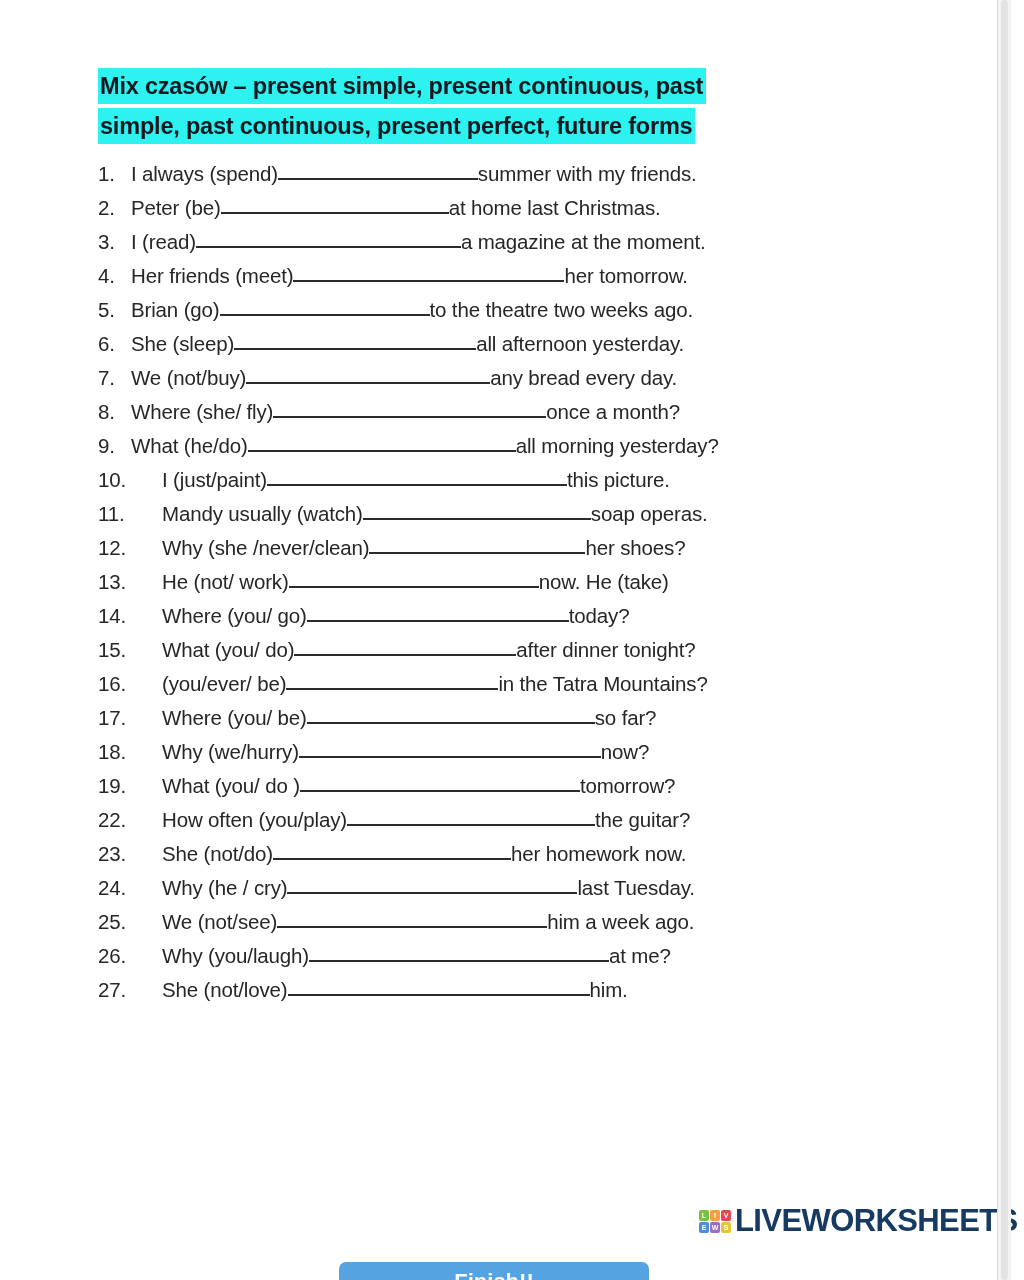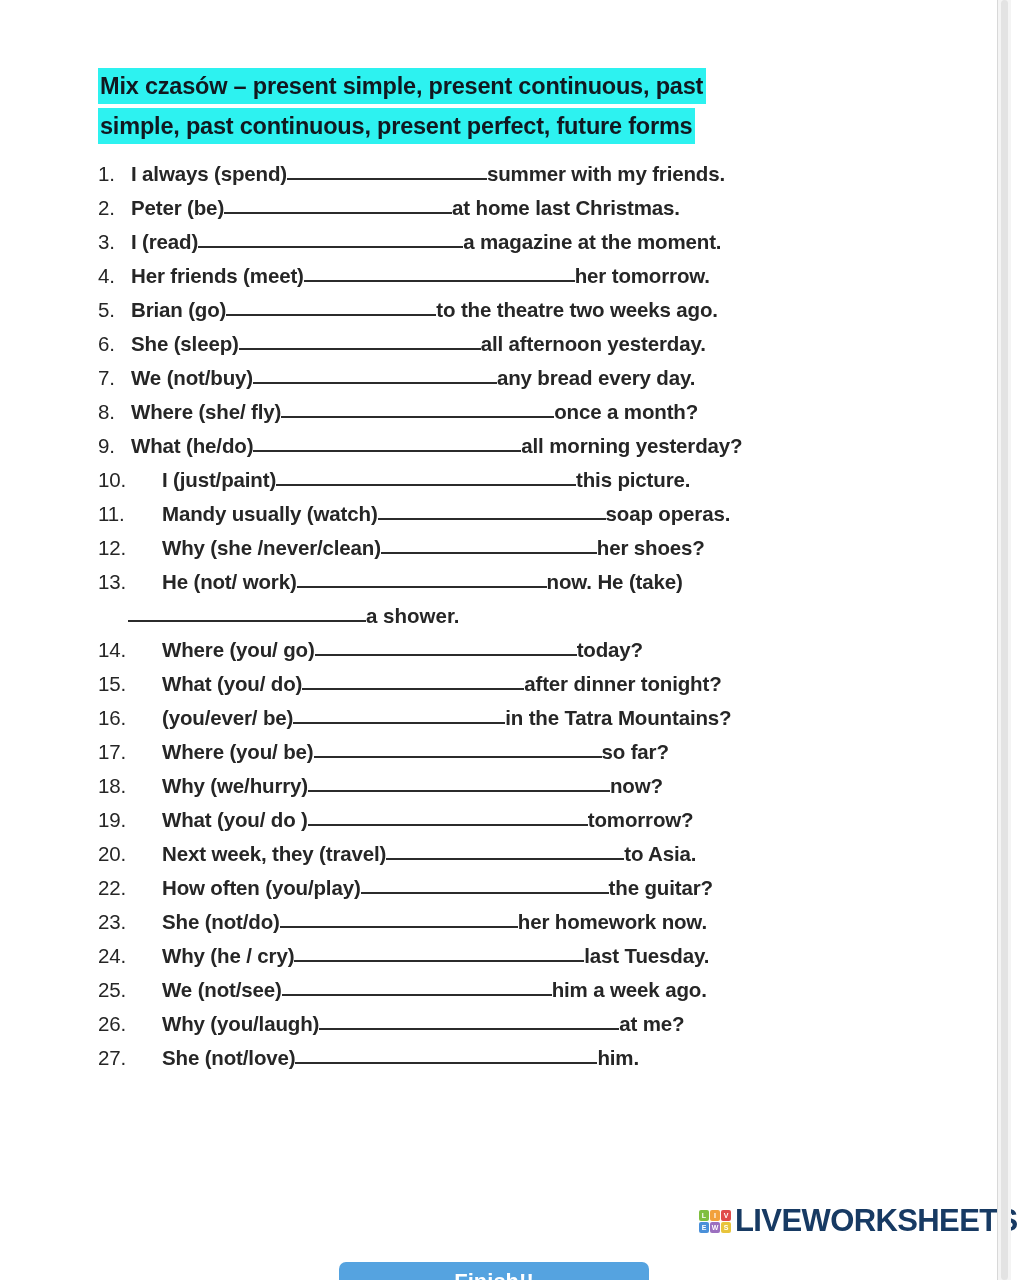--- a/index.html
+++ b/index.html
@@ -88,21 +88,20 @@
     width: 33px;
     flex: 0 0 33px;
     text-align: left;
   }
   .q-num.wide {
     width: 64px;
     flex: 0 0 64px;
   }
   .q-text {
     display: inline-block;
-    font-weight: bold;
   }
   .blank {
     display: inline-block;
     border-bottom: 2px solid #2b2b2b;
     height: 16px;
     vertical-align: baseline;
     margin: 0 0px;
     position: relative;
     top: -1px;
   }
@@ -250,24 +249,20 @@
         <span class="q-text">Why (she /never/clean) </span>
         <span class="blank" style="width: 216px;"></span>
         <span class="q-text"> her shoes?</span>
       </div>
       <div class="q-row">
         <span class="q-num wide">13.</span>
         <span class="q-text">He (not/ work) </span>
         <span class="blank" style="width: 250px;"></span>
         <span class="q-text"> now. He (take)</span>
       </div>
-      <div class="q-cont">
-        <span class="blank" style="width: 238px;"></span>
-        <span class="q-text"> a shower.</span>
-      </div>
       <div class="q-row">
         <span class="q-num wide">14.</span>
         <span class="q-text">Where (you/ go)</span>
         <span class="blank" style="width: 262px;"></span>
         <span class="q-text"> today?</span>
       </div>
       <div class="q-row">
         <span class="q-num wide">15.</span>
         <span class="q-text">What (you/ do)</span>
         <span class="blank" style="width: 222px;"></span>
@@ -289,26 +284,20 @@
         <span class="q-num wide">18.</span>
         <span class="q-text">Why (we/hurry) </span>
         <span class="blank" style="width: 302px;"></span>
         <span class="q-text"> now?</span>
       </div>
       <div class="q-row">
         <span class="q-num wide">19.</span>
         <span class="q-text">What (you/ do )</span>
         <span class="blank" style="width: 280px;"></span>
         <span class="q-text"> tomorrow?</span>
-      </div>
-      <div class="q-row">
-        <span class="q-num wide">20.</span>
-        <span class="q-text">Next week, they (travel)</span>
-        <span class="blank" style="width: 238px;"></span>
-        <span class="q-text"> to Asia.</span>
       </div>
       <div class="q-row">
         <span class="q-num wide">22.</span>
         <span class="q-text">How often (you/play) </span>
         <span class="blank" style="width: 248px;"></span>
         <span class="q-text"> the guitar?</span>
       </div>
       <div class="q-row">
         <span class="q-num wide">23.</span>
         <span class="q-text">She (not/do)</span>

